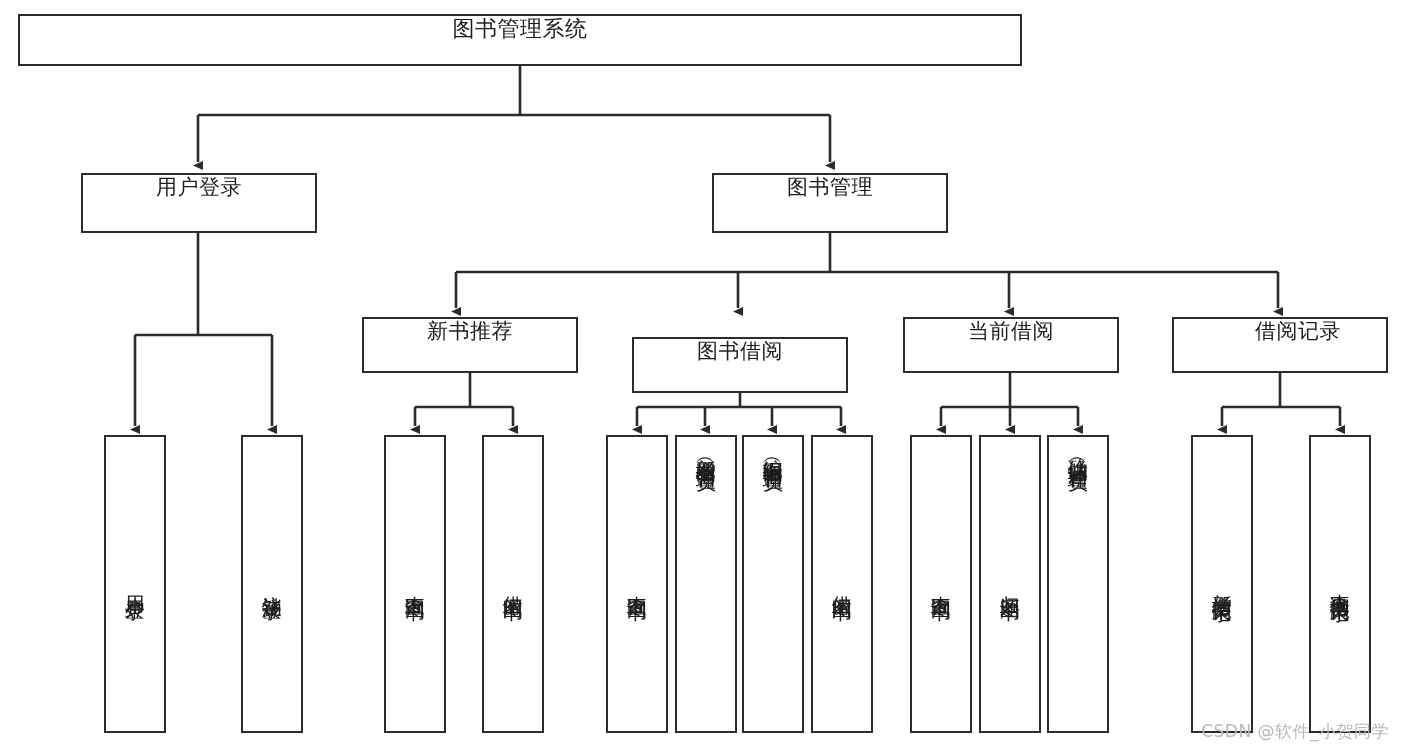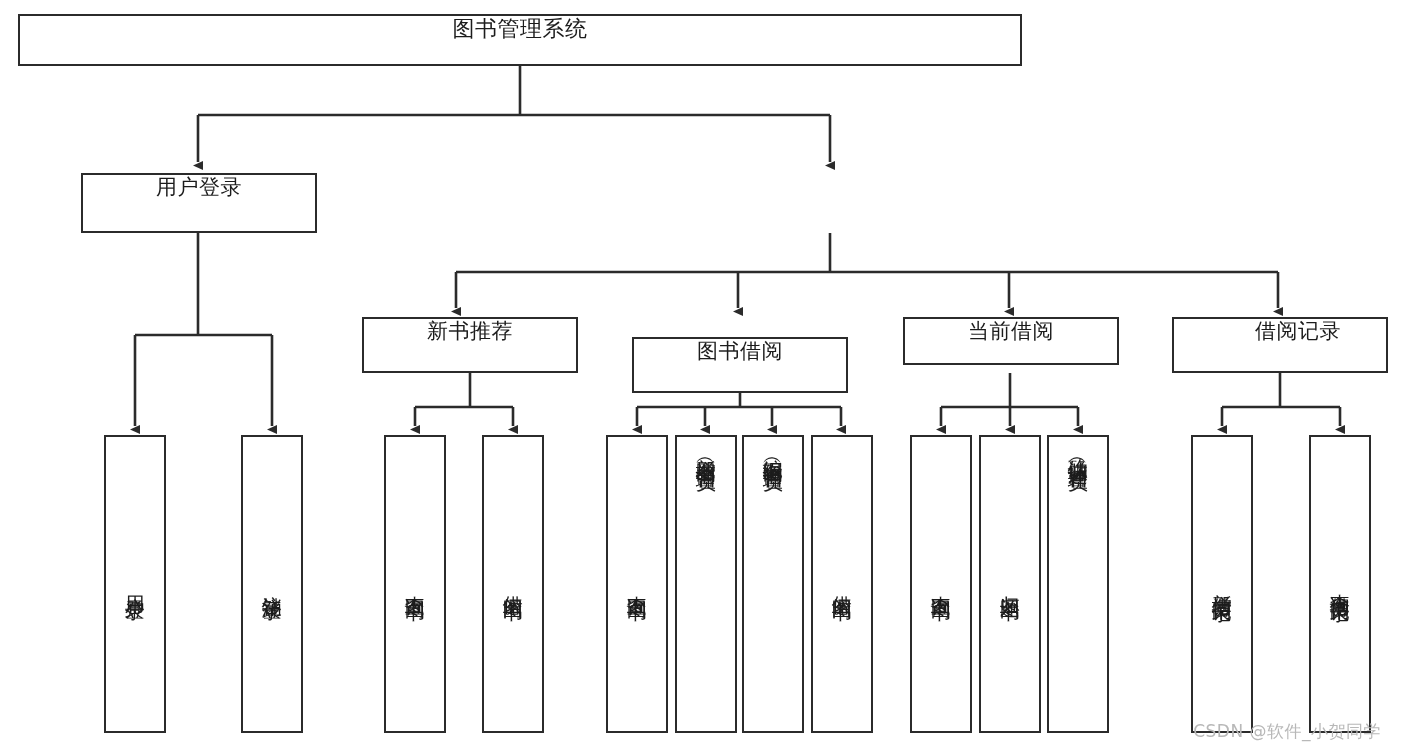--- a/index.html
+++ b/index.html
@@ -55,21 +55,21 @@
     line-height: 1.22;
     letter-spacing: 2px;
     white-space: nowrap;
   }
   .node.leaf.center-text {
     align-items: center;
     padding-top: 0;
   }
   .watermark {
     position: absolute;
-    right: 24px;
+    right: 16px;
     bottom: 4px;
     font-size: 17px;
     color: #b8b8b8;
     z-index: 5;
     white-space: nowrap;
     letter-spacing: 0.5px;
     margin-top: 11px;
   }
 </style>
 </head>
@@ -127,28 +127,31 @@
     </g>
   </svg>
 
   <div class="node root" style="left:18px; top:14px; width:1004px; height:52px;">
     <span class="label">图书管理系统</span>
   </div>
 
   <div class="node branch" style="left:81px; top:173px; width:236px; height:60px;">
     <span class="label">用户登录</span>
   </div>
+  <div class="node branch" style="left:712px; top:173px; width:236px; height:60px;">
+    <span class="label">图书管理</span>
+  </div>
 
   <div class="node branch" style="left:362px; top:317px; width:216px; height:56px;">
     <span class="label">新书推荐</span>
   </div>
   <div class="node branch" style="left:632px; top:317px; width:216px; height:56px;margin-top:20px;">
     <span class="label">图书借阅</span>
   </div>
-  <div class="node branch" style="left:903px; top:317px; width:216px; height:48px;">
+  <div class="node branch" style="left:903px; top:317px; width:216px; height:56px;">
     <span class="label">当前借阅</span>
   </div>
   <div class="node branch" style="left:1172px; top:317px; width:216px; height:56px;padding-left:36px;">
     <span class="label">借阅记录</span>
   </div>
 
   <div class="node leaf center-text" style="left:104px; top:435px; width:62px; height:298px;">
     <span class="label">用户登录</span>
   </div>
   <div class="node leaf center-text" style="left:241px; top:435px; width:62px; height:298px;">

